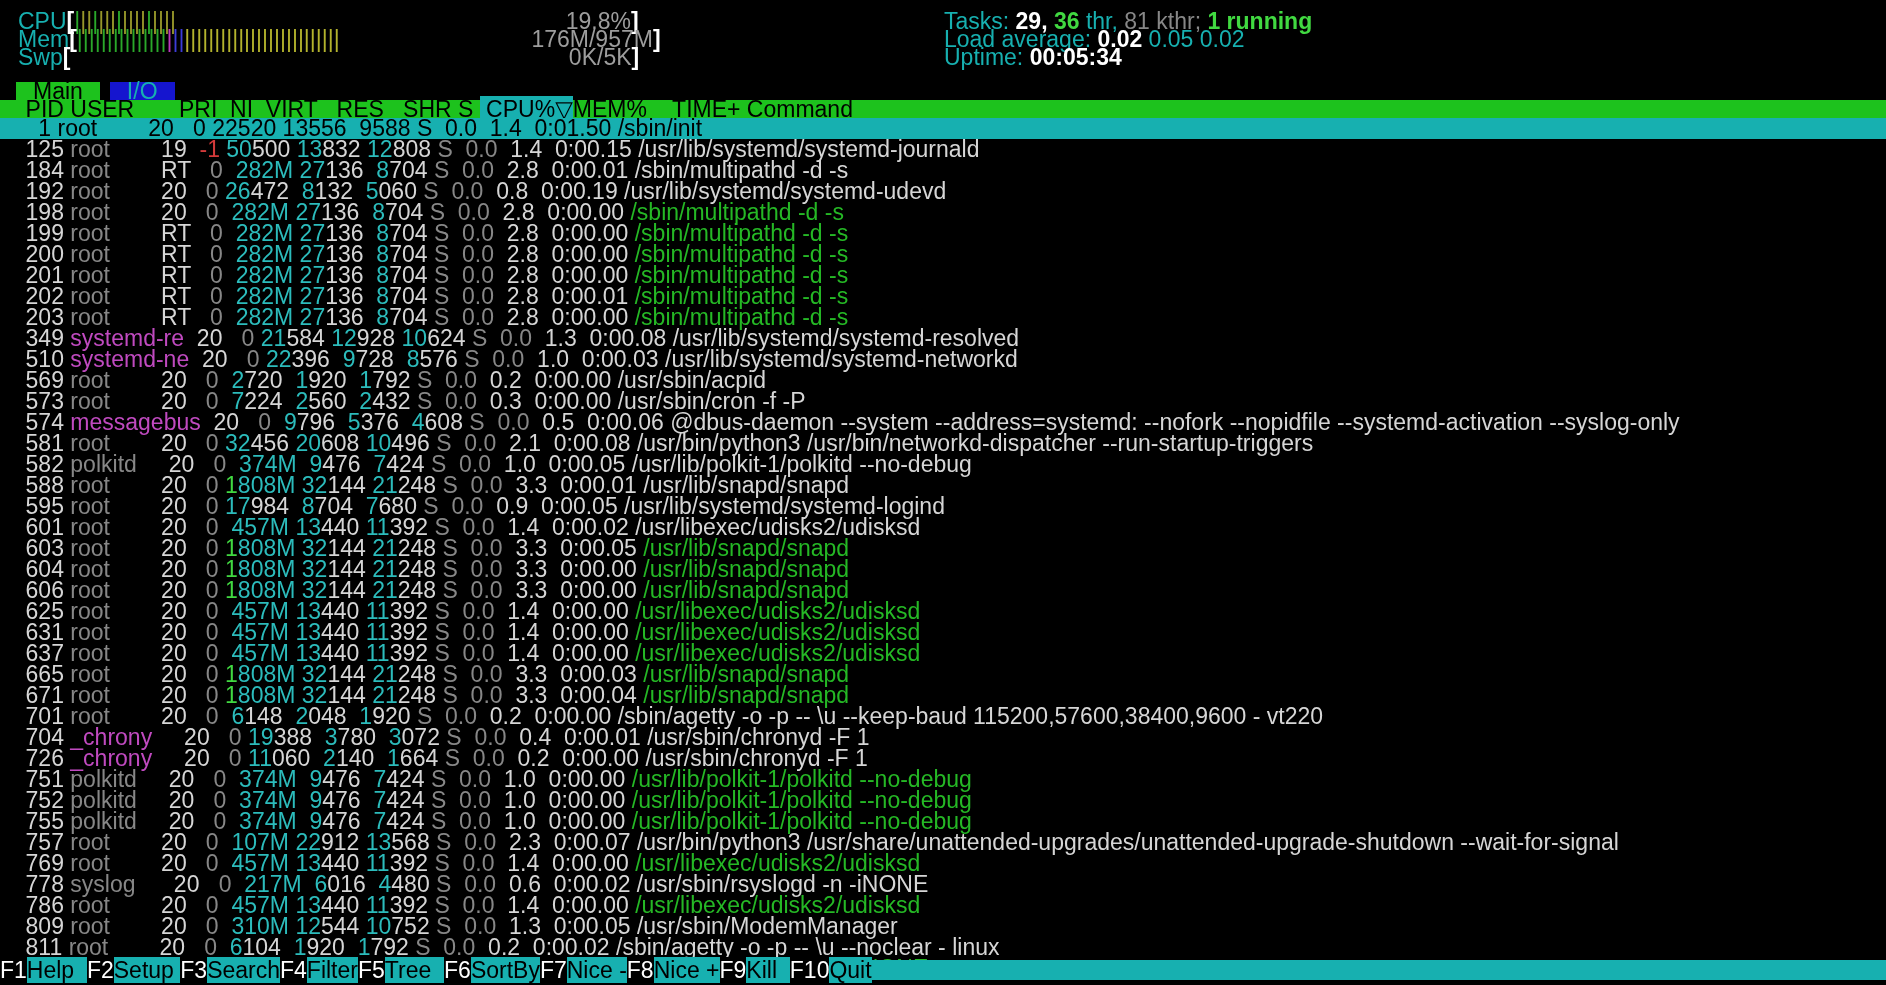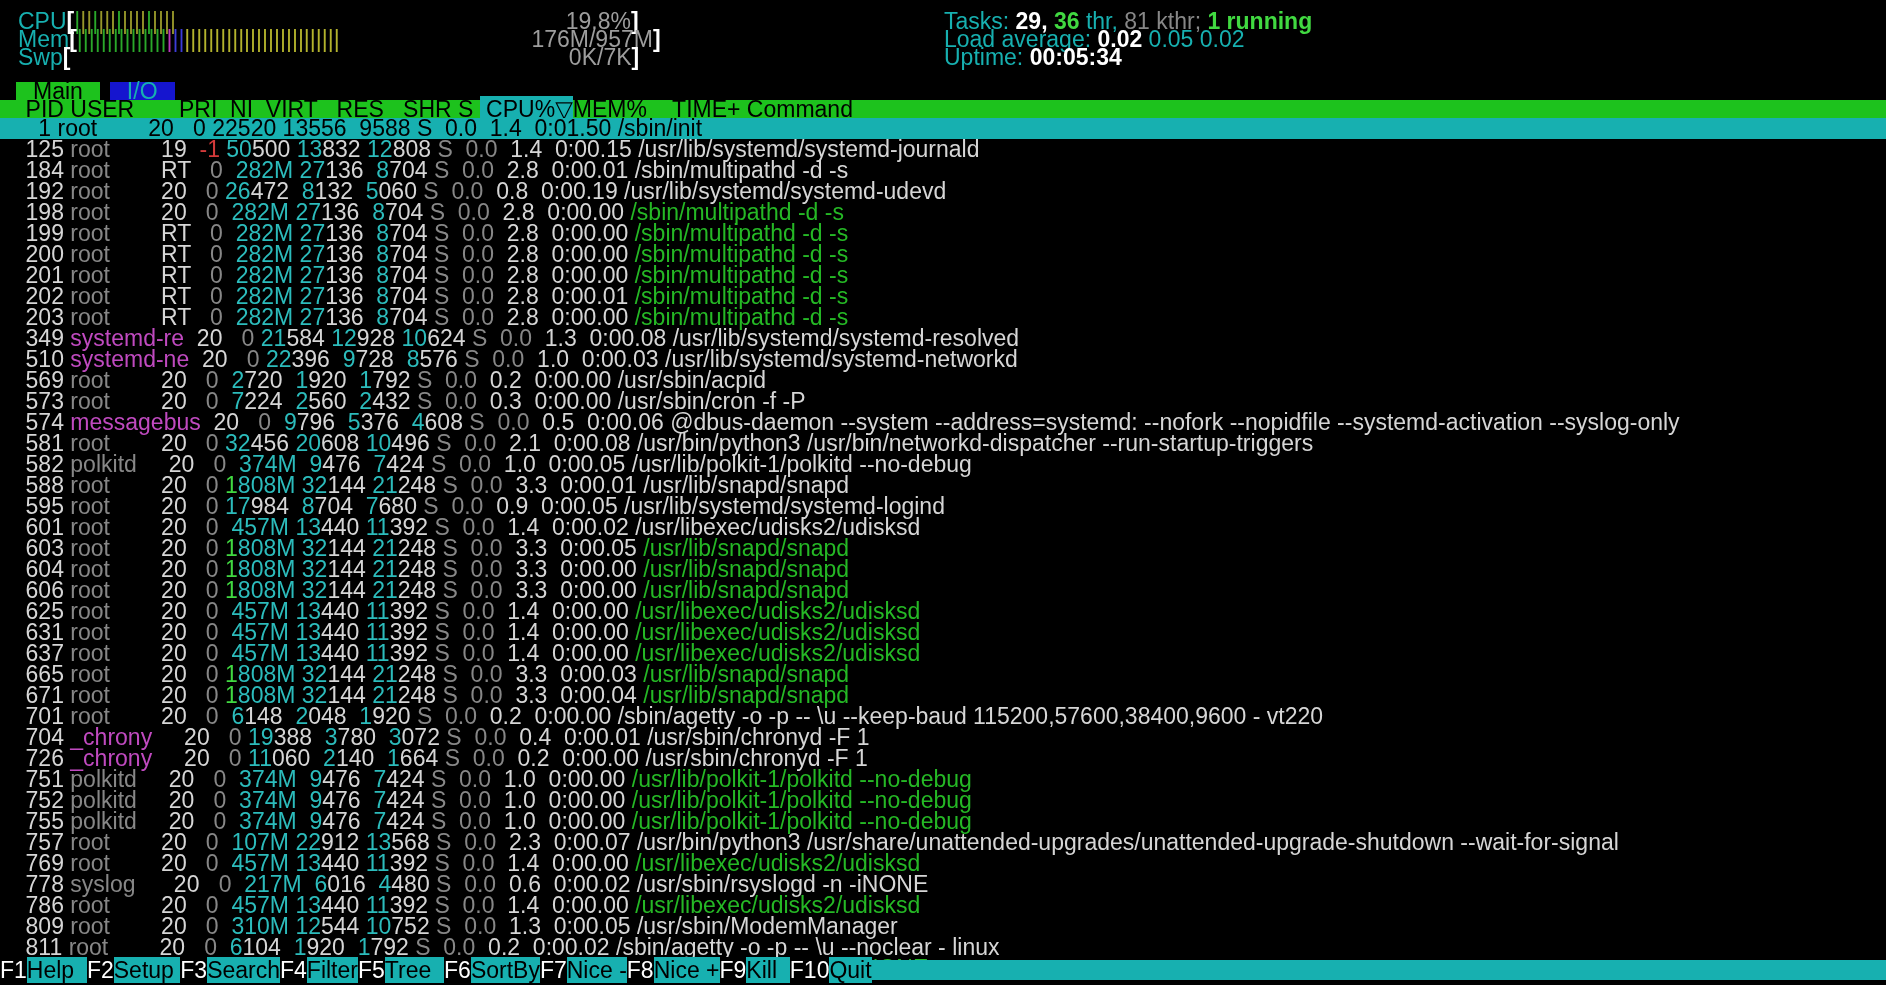--- a/index.html
+++ b/index.html
@@ -46,21 +46,21 @@
   .p-b{color:var(--barblue);}
   .p-m{color:var(--barmagenta);}
 </style>
 </head>
 <body>
 
 <div id="terminal">
   <div id="meters">
     <div class="line" id="cpu-meter"><span class="c-cy">CPU</span><span class="c-bw">[</span><span class="p-g">|</span><span class="p-o">||</span><span class="p-g">|</span><span class="p-o">|||</span><span class="p-g">|</span><span class="p-o">||||</span><span class="p-g">|</span><span class="p-o">||||</span><span>                                                             </span><span class="c-mv">19.8%</span><span class="c-bw">]</span></div>
     <div class="line" id="mem-meter"><span class="c-cy">Mem</span><span class="c-bw">[</span><span class="p-g">|||||||||||||||</span><span class="p-m">|</span><span class="p-b">||</span><span class="p-y">||||||||||||||||||||||||||</span><span>                              </span><span class="c-mv">176M/957M</span><span class="c-bw">]</span></div>
-    <div class="line" id="swp-meter"><span class="c-cy">Swp</span><span class="c-bw">[</span><span>                                                                              </span><span class="c-mv">0K/7K</span><span class="c-bw">]</span></div>
+    <div class="line" id="swp-meter"><span class="c-cy">Swp</span><span class="c-bw">[</span><span>                                                                              </span><span class="c-mv">0K/5K</span><span class="c-bw">]</span></div>
   </div>
   <div id="stats">
     <div class="line" id="tasks-stat"><span class="c-cy">Tasks: </span><span class="c-bw">29, </span><span class="c-gb">36</span><span class="c-cy"> thr, </span><span class="c-sh">81 kthr</span><span class="c-sh">; </span><span class="c-gb">1 running</span></div>
     <div class="line" id="load-stat"><span class="c-cy">Load average: </span><span class="c-bw">0.02 </span><span class="c-cy">0.05 </span><span class="c-cy">0.02</span></div>
     <div class="line" id="uptime-stat"><span class="c-cy">Uptime: </span><span class="c-bw">00:05:34</span></div>
   </div>
   <div id="tabs"><span class="tab active">Main</span><span class="tab inactive">I/O</span></div>
   <div id="thead"><span>    PID </span><span>USER       </span><span>PRI </span><span> NI </span><span> VIRT </span><span>  RES </span><span>  SHR </span><span>S </span><span class="sort-col"> CPU%▽</span><span>MEM% </span><span>   TIME+ </span><span>Command</span></div>
   <div id="rows">
       <div class="prow sel"><span class="c-w">      1</span><span> </span><span class="c-sh">root      </span><span> </span><span class="c-w"> 20</span><span> </span><span class="c-sh">  0</span><span> </span><span class="c-mc">22</span><span class="c-w">520</span><span> </span><span class="c-mc">13</span><span class="c-w">556</span><span> </span><span class="c-w"> </span><span class="c-mc">9</span><span class="c-w">588</span><span> </span><span class="c-sh">S</span><span class="c-sh">  0.0</span><span> </span><span class="c-w"> 1.4</span><span> </span><span class="c-w"> 0:01.50</span><span> </span><span class="c-w">/sbin/init</span></div>

